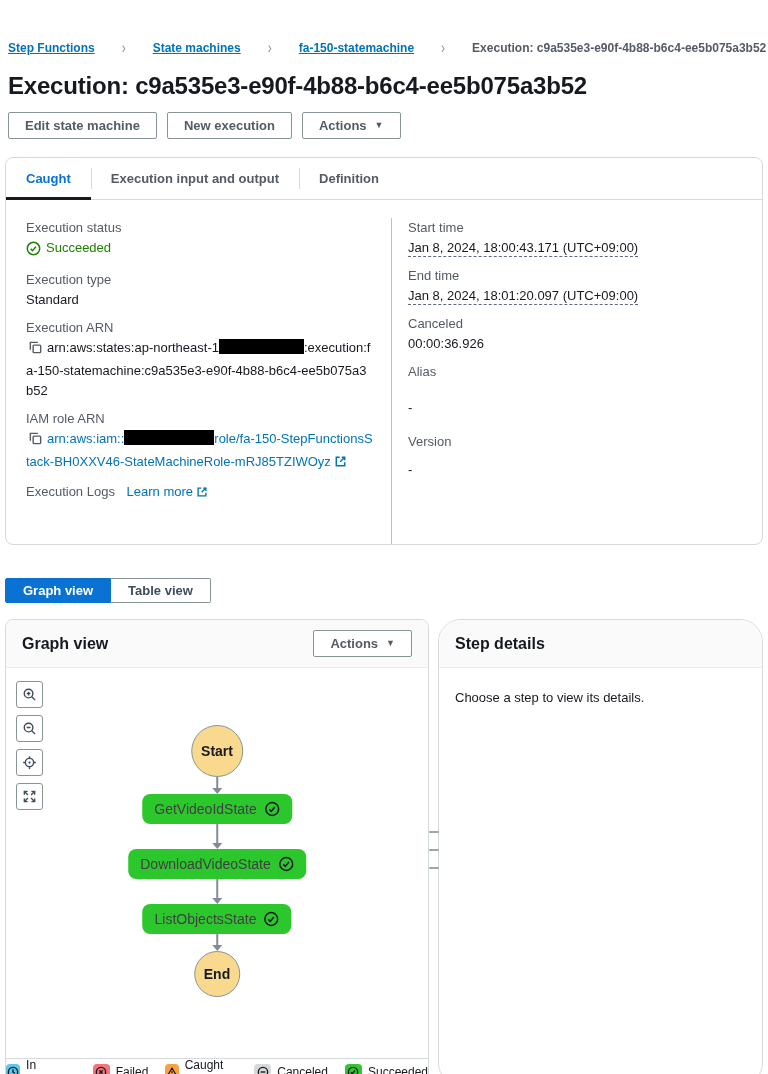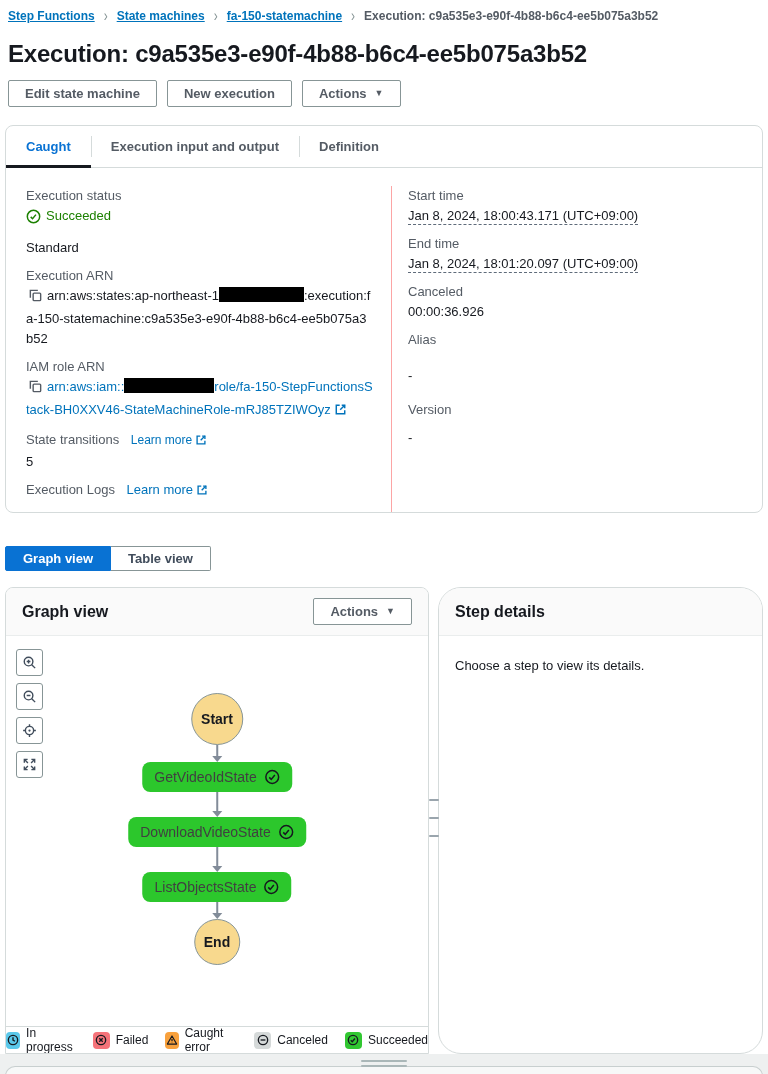--- a/index.html
+++ b/index.html
@@ -9,21 +9,21 @@
     --legend_canceled:#d5d9d9; --legend_succeeded:#31c731;
   }
   *{box-sizing:border-box; margin:0; padding:0;}
   html,body{width:768px; height:1074px; overflow:hidden;}
   body{
     background:#fff; color:#16191f;
     font-family:"Liberation Sans", sans-serif; font-size:13px;
   }
   a{text-decoration:none;}
   
-  .breadcrumb{display:flex; gap:9px; padding:9px 8px 0 8px; font-size:12px; white-space:nowrap;}
+  .breadcrumb{display:flex; gap:27px; padding:9px 8px 0 8px; font-size:12px; white-space:nowrap;margin-top:32px;}
   .crumb-link{color:var(--link_blue); text-decoration:underline; font-weight:700; cursor:pointer;}
   .crumb-sep{color:#879596; font-size:12px; transform:scaleY(1.3); display:inline-block;}
   .crumb-current{color:#545b64; font-weight:700;}
   
   .page-title{font-size:24px; font-weight:700; margin:17px 8px 10px 8px; letter-spacing:-0.2px;}
   .toolbar{display:flex; gap:10px; margin:12px 8px;}
   .btn{
     background:#fff; border:1px solid #879596; border-radius:2px;
     padding:4px 16px; font-weight:700; font-size:13px; color:#545b64; cursor:pointer;
     display:inline-flex; align-items:center; gap:8px; line-height:17px;
@@ -155,20 +155,21 @@
             <svg width="15" height="15" viewBox="0 0 16 16" fill="none" stroke="currentColor" stroke-width="1.6">
                 <circle cx="8" cy="8" r="6.6"></circle>
                 <path d="M5 8.4l2 2 3.6-4.4"></path>
               </svg>
             <span>Succeeded</span>
           </span>
         </div>
       </div>
 
       <div class="field">
+        <div class="field-label">Execution type</div>
         <div class="field-value">Standard</div>
       </div>
 
       <div class="field">
         <div class="field-label">Execution ARN</div>
         <div class="field-value arn">
           <span class="copy-icon">
             <svg width="15" height="15" viewBox="0 0 16 16" fill="none" stroke="currentColor" stroke-width="1.5">
                 <rect x="5.5" y="5.5" width="8" height="8" rx="1"></rect>
                 <path d="M10.5 2.5H2.5v8"></path>
@@ -186,31 +187,20 @@
                 <path d="M10.5 2.5H2.5v8"></path>
               </svg>
           </span><a class="blue"><span>arn:aws:iam::</span><span class="redact" style="width:90px"></span><span>role/fa-150-StepFunctionsStack-BH0XXV46-StateMachineRole-mRJ85TZIWOyz</span><span class="ext-icon"><svg width="13" height="13" viewBox="0 0 16 16" fill="none" stroke="currentColor" stroke-width="1.8">
                   <path d="M13.2 9v4.2H2.8V2.8H7"></path>
                   <path d="M9.5 2.8h3.7v3.7"></path>
                   <path d="M13.2 2.8L7.6 8.4"></path>
                 </svg></span></a>
         </div>
       </div>
 
-      <div class="field">
-        <div class="field-label">
-          <span>State transitions</span>
-          <a class="inline-link"><span>Learn more</span><span class="ext-icon"><svg width="12" height="12" viewBox="0 0 16 16" fill="none" stroke="currentColor" stroke-width="1.8">
-                  <path d="M13.2 9v4.2H2.8V2.8H7"></path>
-                  <path d="M9.5 2.8h3.7v3.7"></path>
-                  <path d="M13.2 2.8L7.6 8.4"></path>
-                </svg></span></a>
-        </div>
-        <div class="field-value">5</div>
-      </div>
 
       <div class="field">
         <div class="field-label">
           <span>Execution Logs</span>
           <a class="inline-link" style="font-size:13px"><span>Learn more</span><span class="ext-icon"><svg width="12" height="12" viewBox="0 0 16 16" fill="none" stroke="currentColor" stroke-width="1.8">
                   <path d="M13.2 9v4.2H2.8V2.8H7"></path>
                   <path d="M9.5 2.8h3.7v3.7"></path>
                   <path d="M13.2 2.8L7.6 8.4"></path>
                 </svg></span></a>
         </div>

